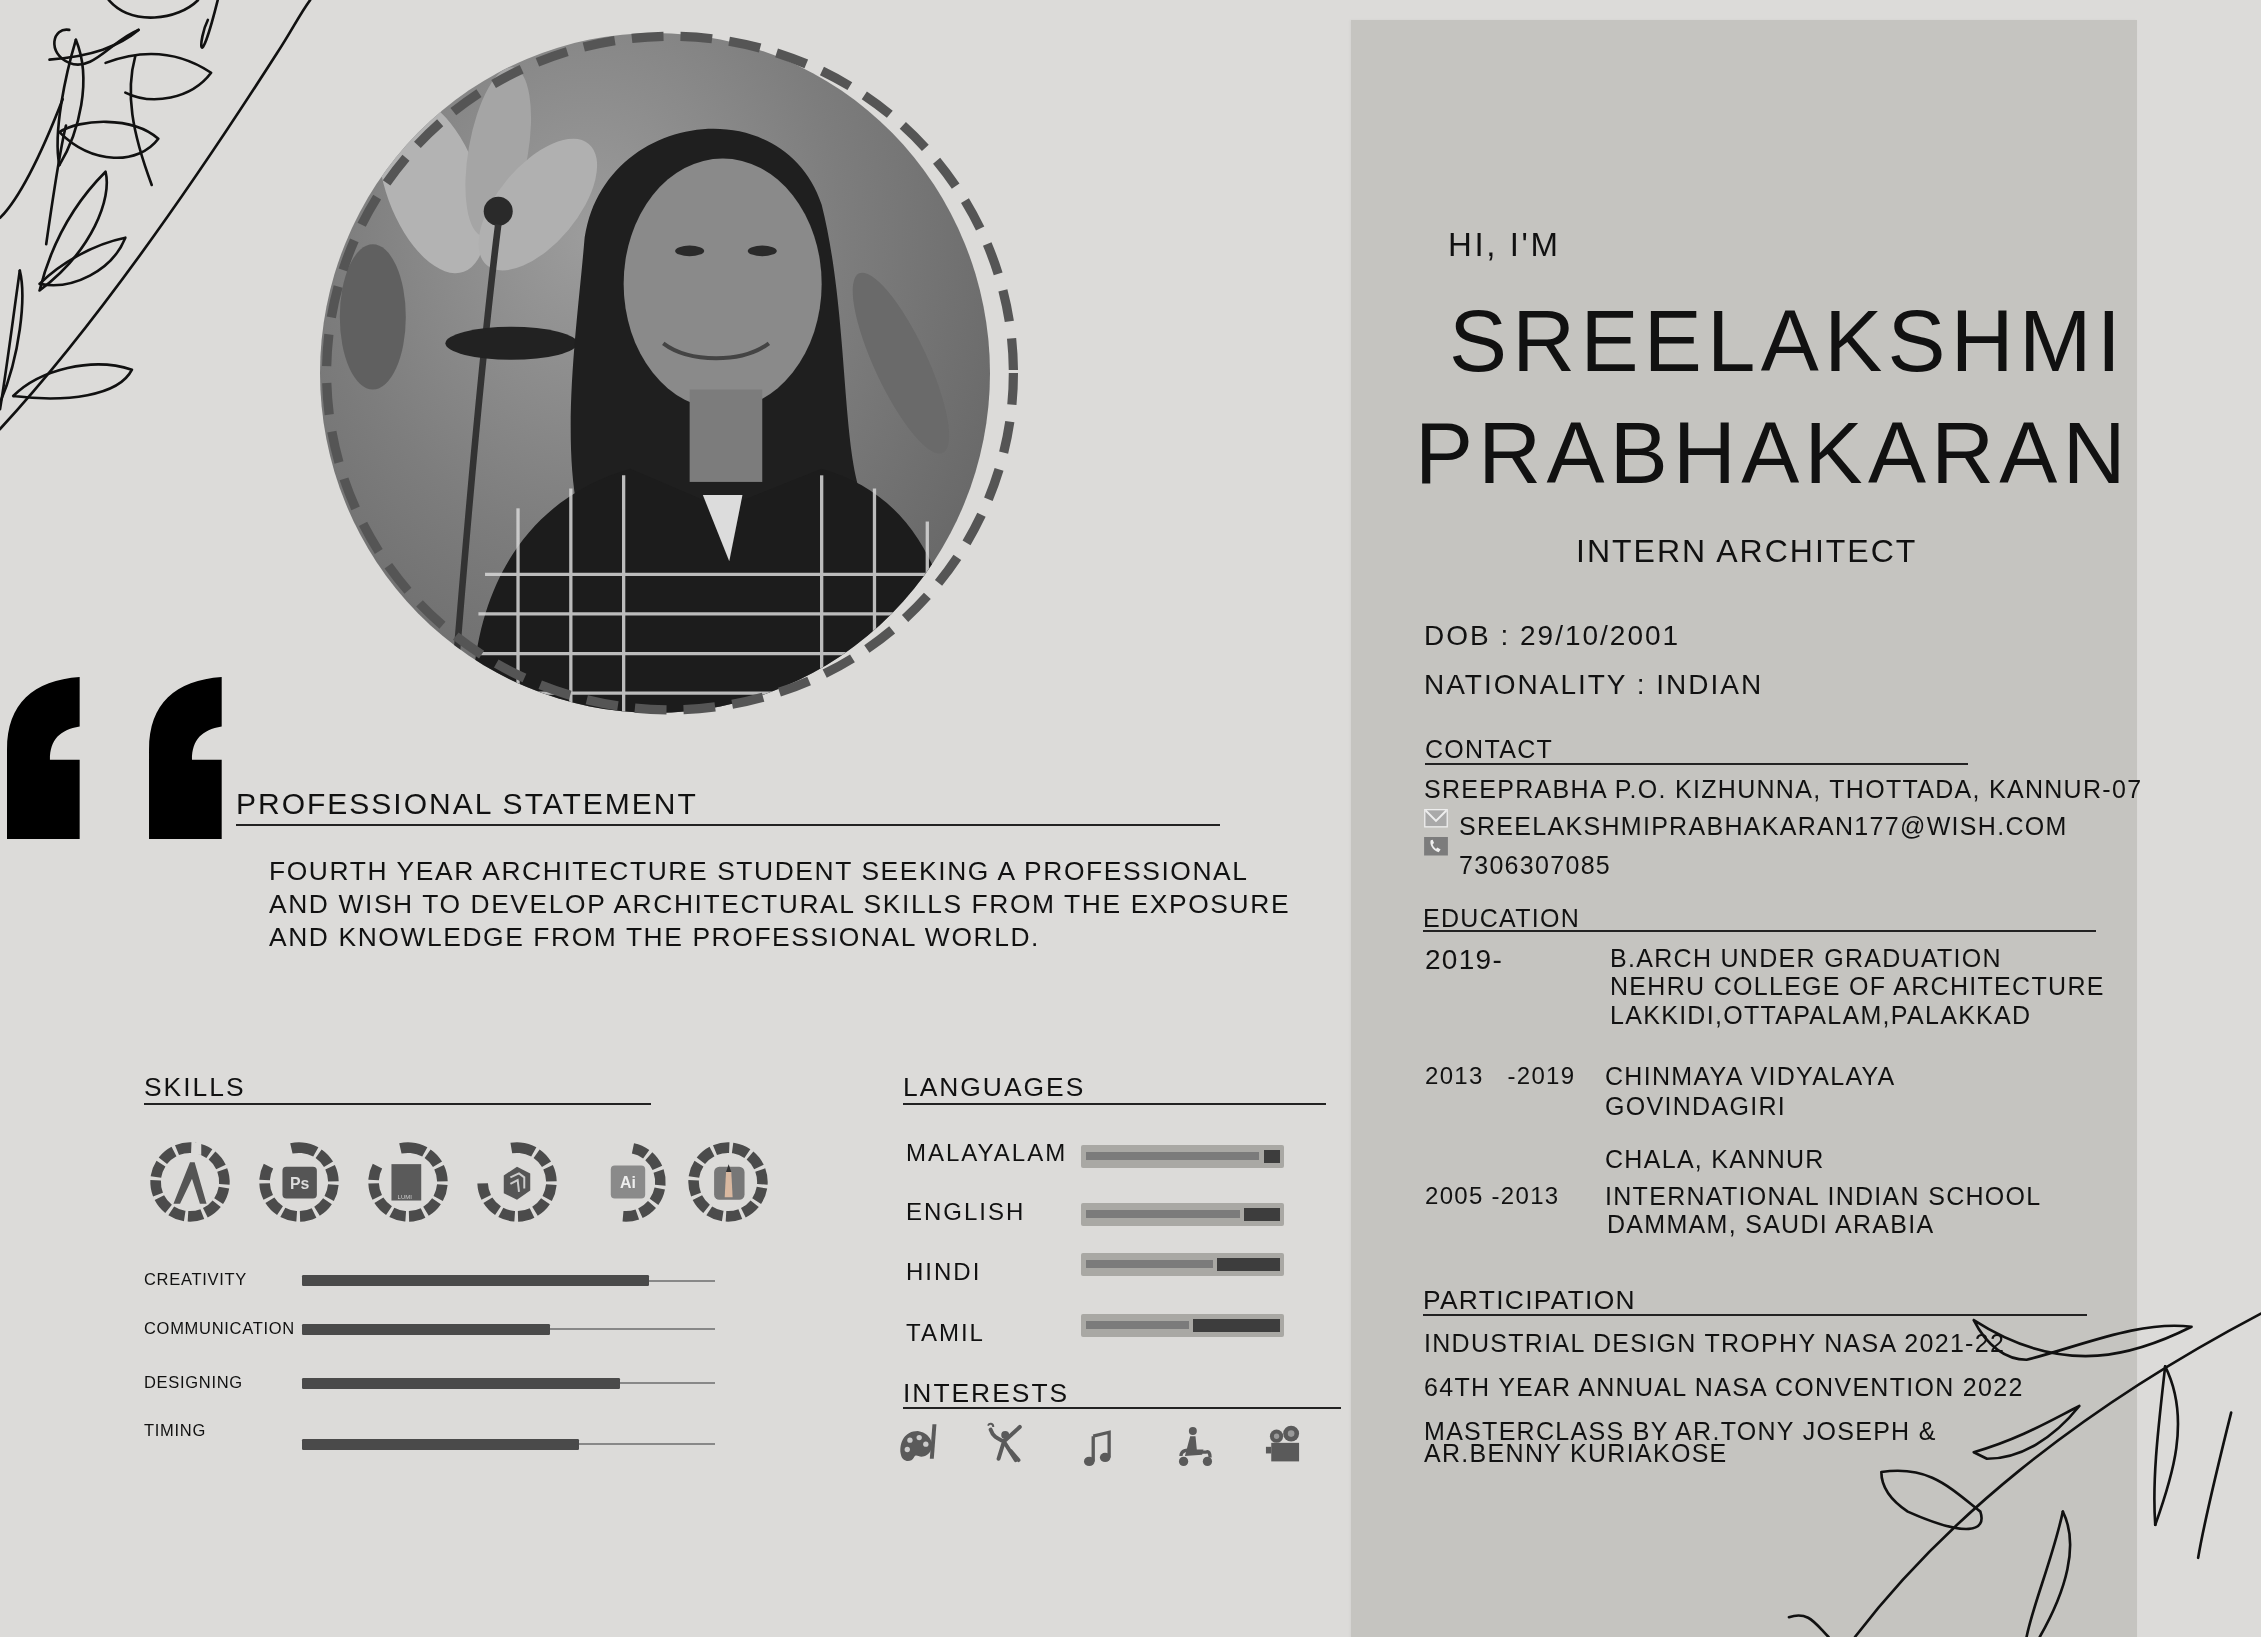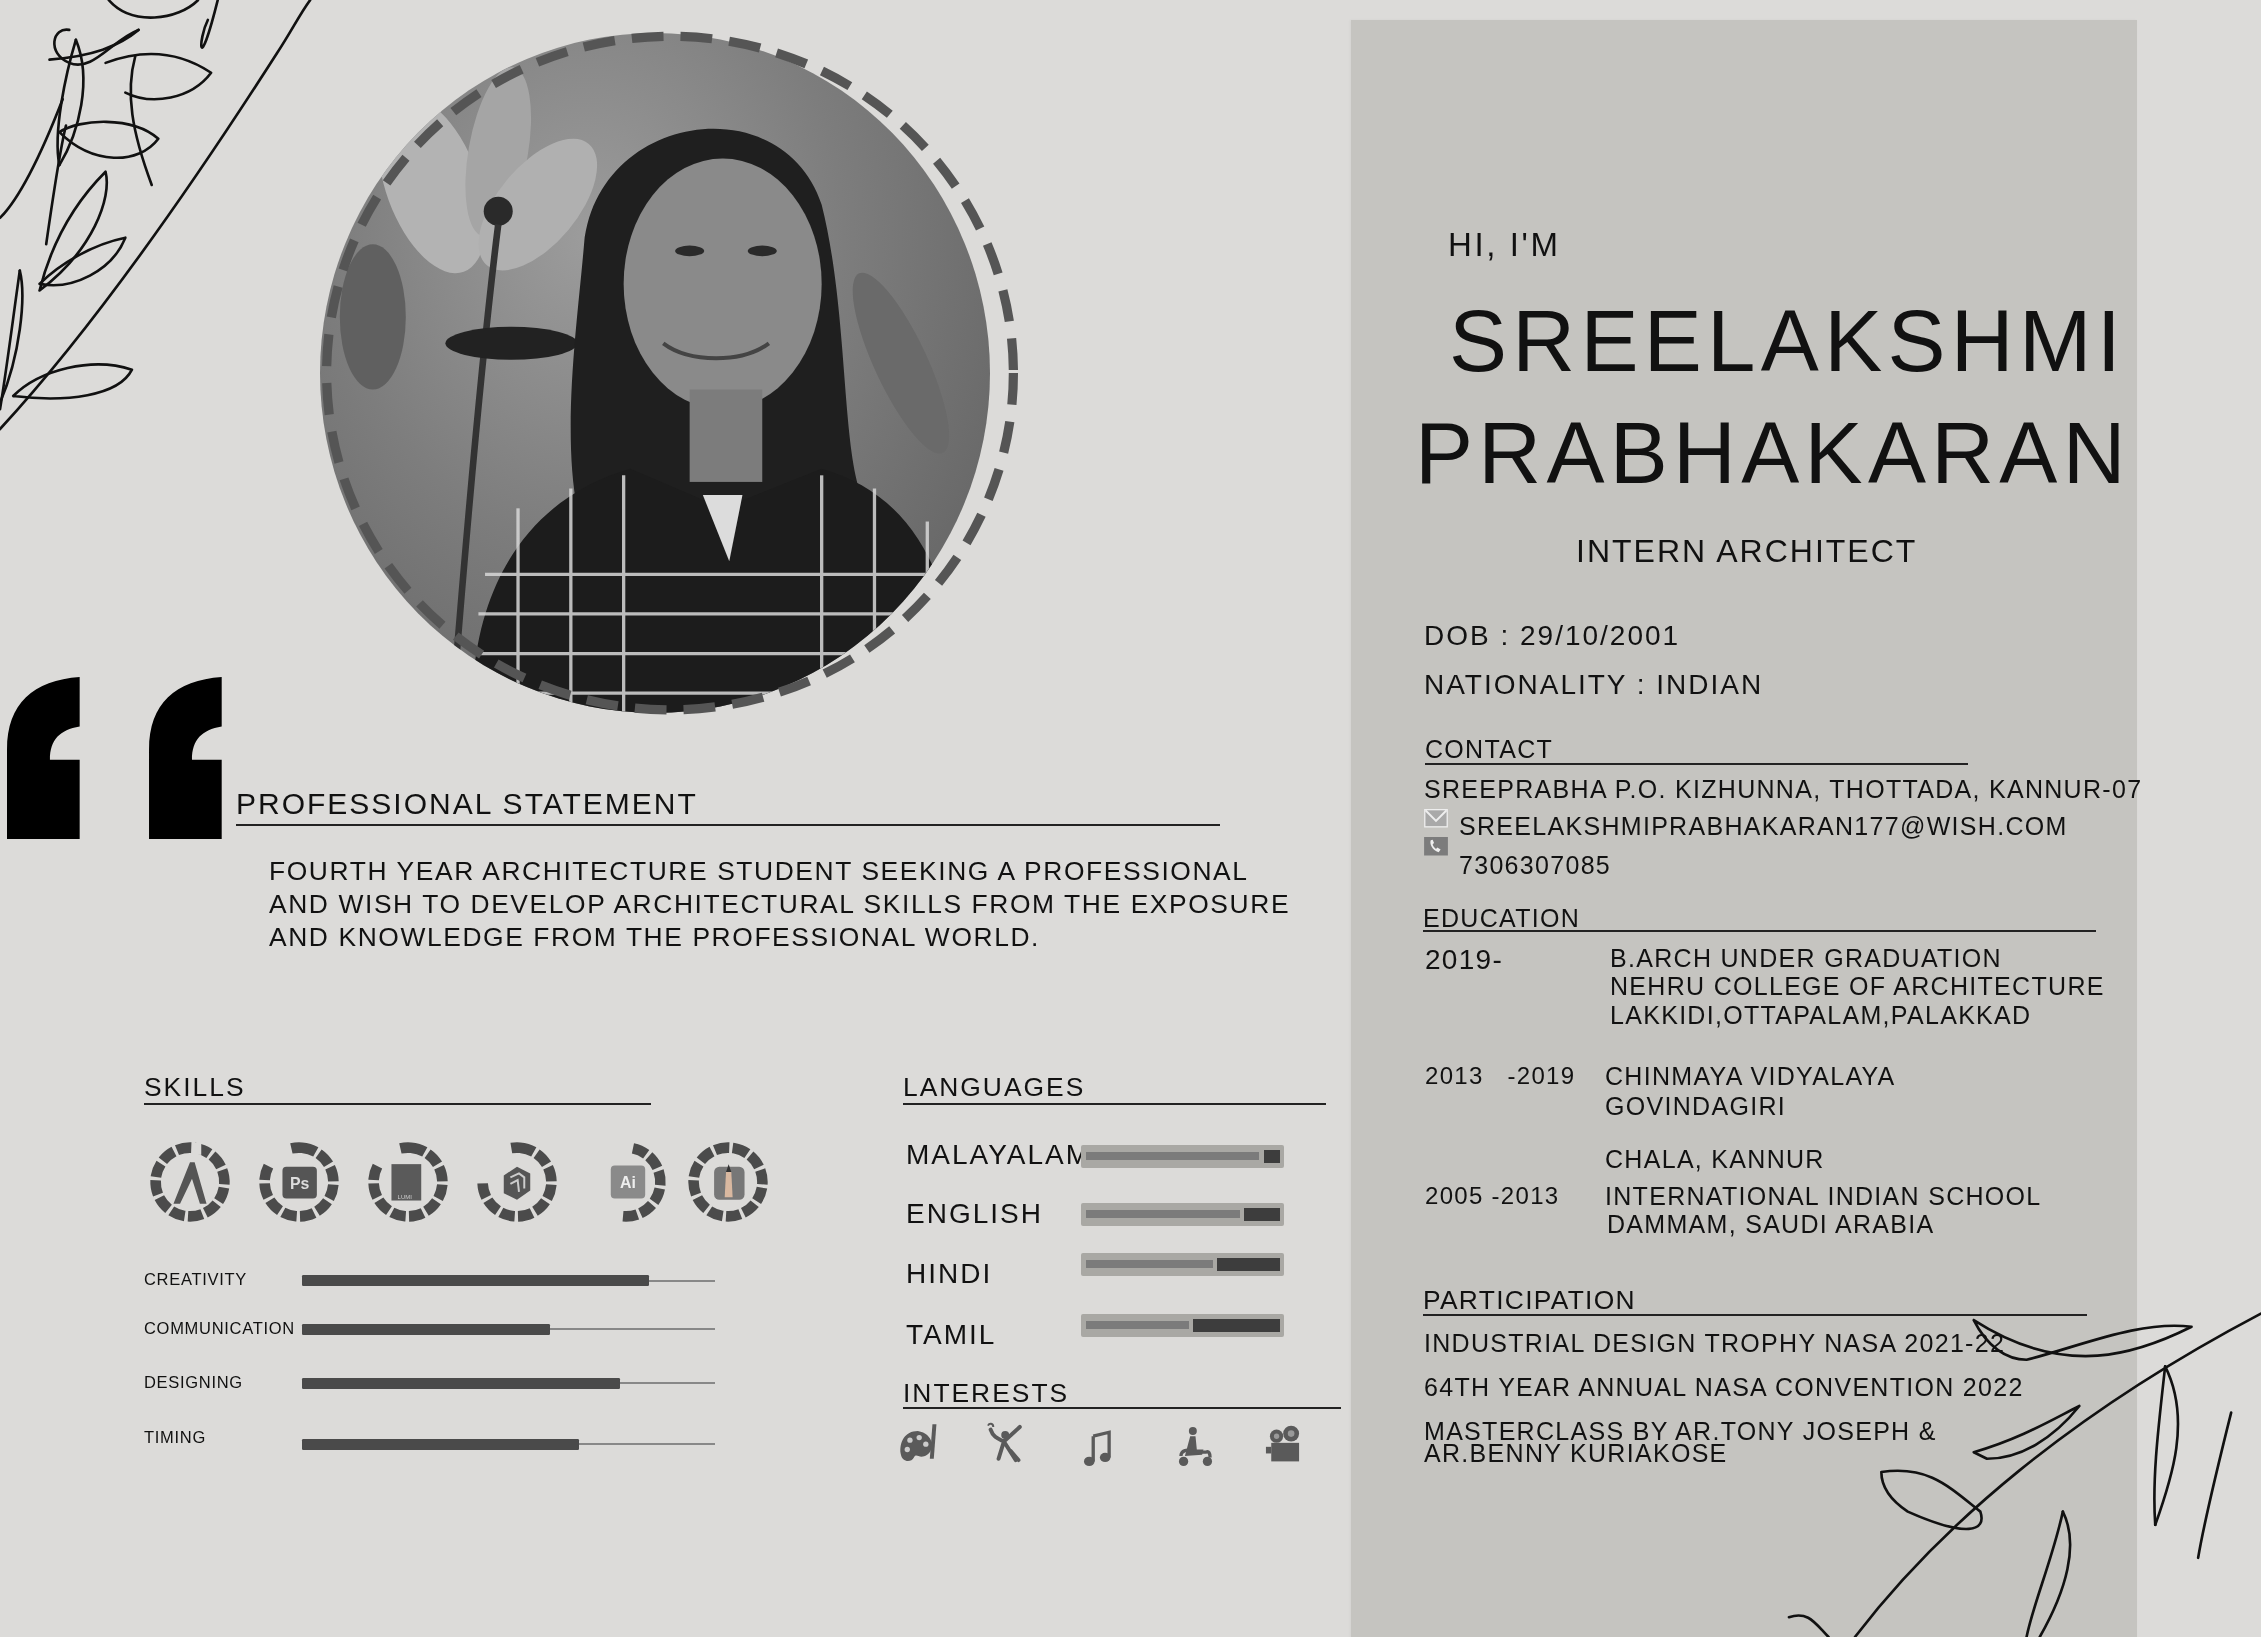--- a/index.html
+++ b/index.html
@@ -45,21 +45,21 @@
     font-size: 26.4px; letter-spacing: 1.6px; line-height: 33px; white-space: nowrap;
   }
 
   
   .skill-icon { width: 86px; height: 86px; }
 
   .bar-label { font-size: 16.5px; letter-spacing: 0.7px; white-space: nowrap; }
   .bar-track { height: 2px; background: #888; }
   .bar-fill { height: 10.6px; background: #4a4a4a; border-radius: 1.3px; }
 
-  .lang-label { font-size: 28px; letter-spacing: 2px; white-space: nowrap; }
+  .lang-label { font-size: 24px; letter-spacing: 2px; white-space: nowrap; }
   .lang-bar {
     width: 203px; height: 23px; background: #a9a8a4; border-radius: 2px;
     position: absolute;
   }
   .lang-bar .inner {
     position: absolute; left: 5.3px; top: 7.3px; height: 8px; background: #7b7b7b;
   }
   .lang-bar .dark {
     position: absolute; right: 4px; top: 5.3px; height: 12.5px; background: #3d3d3d;
   }
@@ -190,21 +190,21 @@
   <div class="abs bar-fill" style="left:158px;top:14px;width:347px;"></div>
 
   <div class="abs bar-label" style="left:0;top:58px;">COMMUNICATION</div>
   <div class="abs bar-track" style="left:158px;top:67px;width:413px;"></div>
   <div class="abs bar-fill" style="left:158px;top:63px;width:248px;"></div>
 
   <div class="abs bar-label" style="left:0;top:112px;">DESIGNING</div>
   <div class="abs bar-track" style="left:158px;top:121px;width:413px;"></div>
   <div class="abs bar-fill" style="left:158px;top:117px;width:318px;"></div>
 
-  <div class="abs bar-label" style="left:0;top:167px;">TIMING</div>
+  <div class="abs bar-label" style="left:0;top:160px;">TIMING</div>
   <div class="abs bar-track" style="left:158px;top:182px;width:413px;"></div>
   <div class="abs bar-fill" style="left:158px;top:178px;width:277px;"></div>
 </div>
 
 <div class="abs section-title" style="left:903px;top:1074px;font-size:26.4px;">LANGUAGES</div>
 <div class="abs rule" style="left:903px;top:1103px;width:423px;"></div>
 
 <div class="abs lang-label" style="left:906px;top:1139px;">MALAYALAM</div>
 <div class="lang-bar" style="left:1081px;top:1145px;">
   <div class="inner" style="width:173px;"></div>

